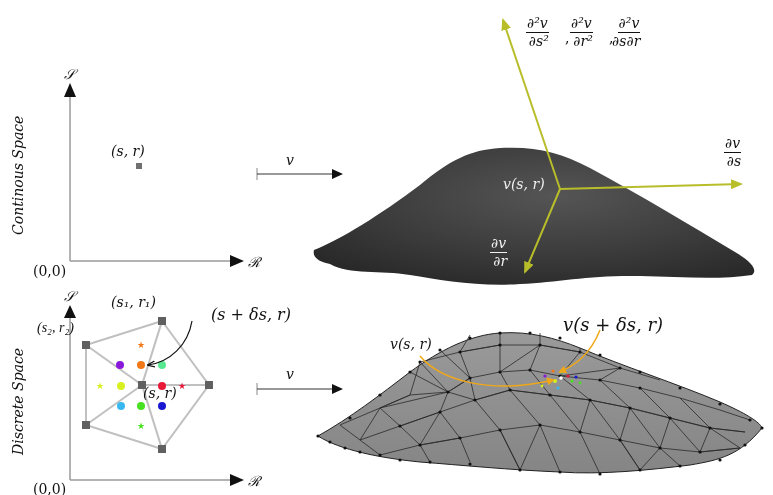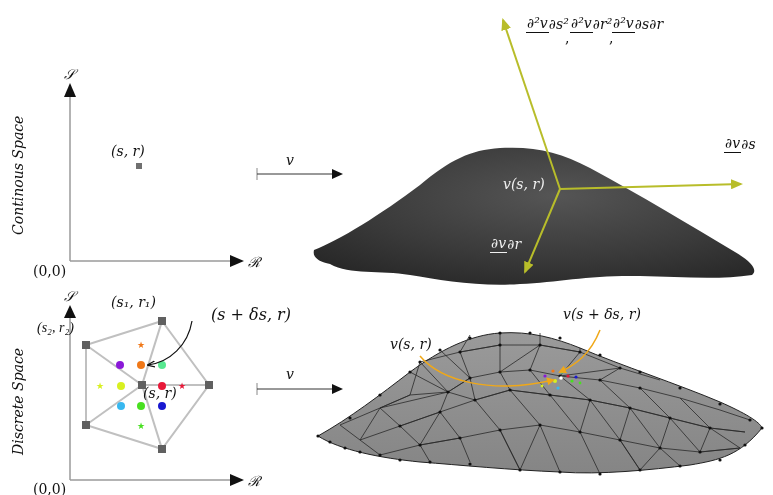--- a/index.html
+++ b/index.html
@@ -2,21 +2,21 @@
 <html><head>
 <meta charset="utf-8">
 <style>
   html, body { margin:0; padding:0; background:#ffffff; }
   body { width:773px; height:495px; position:relative; overflow:hidden;
          font-family:"DejaVu Serif", serif; color:#111; }
   svg { position:absolute; left:0; top:0; }
   .lbl { position:absolute; font-family:"DejaVu Serif", serif; font-style:italic; white-space:nowrap; }
   .side { position:absolute; font-family:"DejaVu Serif", serif; font-style:italic; font-size:14px;
           transform:rotate(-90deg); transform-origin:left top; white-space:nowrap; color:#111; }
-  .frac { position:absolute; display:inline-flex; flex-direction:row; align-items:flex-start;
+  .frac { position:absolute; display:inline-flex; flex-direction:column; align-items:flex-end;
           font-family:"DejaVu Serif", serif; font-style:italic; font-size:14px; line-height:15px; }
   .frac .num { border-bottom:1.2px solid currentColor; padding:0 1px 1px 1px; }
   .frac .den { padding-top:1px; }
   .sep { position:absolute; font-family:"DejaVu Serif", serif; font-size:14px; }
 </style>
 </head>
 <body>
 
 <svg width="773" height="495" viewBox="0 0 773 495">
   <defs>
@@ -262,13 +262,13 @@
   <span class="num">∂²v</span>
   <span class="den">∂r²</span>
 </div>
 <div class="sep" style="left:609px; top:30px;">,</div>
 <div class="frac" style="left:612px; top:16px;">
   <span class="num">∂²v</span>
   <span class="den">∂s∂r</span>
 </div>
 
 <div class="lbl" style="left:390px; top:336px; font-size:14px;">v(s, r)</div>
-<div class="lbl" style="left:563px; top:306px; font-size:14px;font-style:italic;">v(s + δs, r)</div>
+<div class="lbl" style="left:563px; top:314px; font-size:18px;font-style:italic;">v(s + δs, r)</div>
 
 </body></html>

